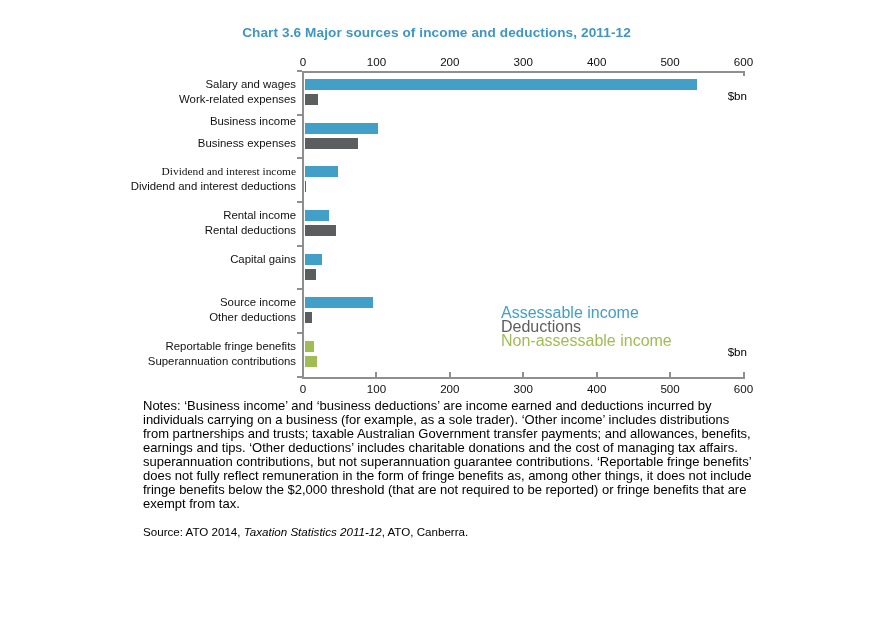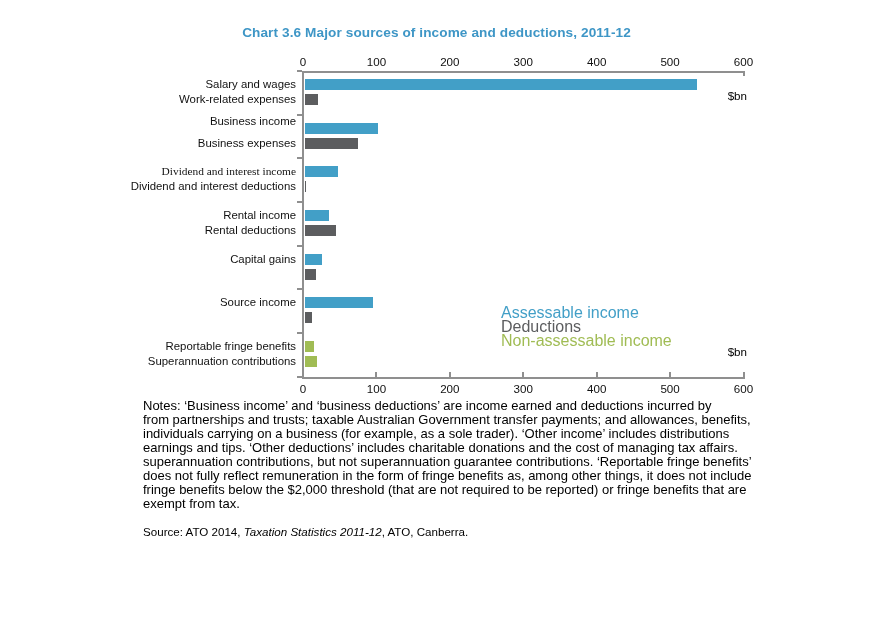--- a/index.html
+++ b/index.html
@@ -58,22 +58,22 @@
   <div id="chart-title" class="abs" style="color: rgb(62, 150, 198);">Chart 3.6 Major sources of income and deductions, 2011-12</div>
 
   <div id="plot"></div>
 
   <div id="unit-top" class="abs unit-label">$bn</div>
 
   <div id="unit-bottom" class="abs unit-label">$bn</div>
 
   <div id="notes" class="abs">
       <div class="note-line">Notes: ‘Business income’ and ‘business deductions’ are income earned and deductions incurred by</div>
+      <div class="note-line">individuals carrying on a business (for example, as a sole trader). ‘Other income’ includes distributions</div>
       <div class="note-line">from partnerships and trusts; taxable Australian Government transfer payments; and allowances, benefits,</div>
-      <div class="note-line">individuals carrying on a business (for example, as a sole trader). ‘Other income’ includes distributions</div>
       <div class="note-line">earnings and tips. ‘Other deductions’ includes charitable donations and the cost of managing tax affairs.</div>
       <div class="note-line">superannuation contributions, but not superannuation guarantee contributions. ‘Reportable fringe benefits’</div>
       <div class="note-line">does not fully reflect remuneration in the form of fringe benefits as, among other things, it does not include</div>
       <div class="note-line">fringe benefits below the $2,000 threshold (that are not required to be reported) or fringe benefits that are</div>
       <div class="note-line">exempt from tax.</div>
     </div>
 
   <div id="source-line" class="abs">
     <span>Source: ATO 2014, </span><i>Taxation Statistics 2011-12</i><span>, ATO, Canberra.</span>
   </div>
@@ -93,20 +93,21 @@
     <div class="abs bar" style="left: 304.5px; top: 209.929px; width: 24.9617px; background: rgb(66, 159, 199);"></div>
     <div class="abs cat-label" style="top: 207.929px;">Rental income</div>
     <div class="abs bar" style="left: 304.5px; top: 224.929px; width: 31.5692px; background: rgb(92, 93, 95);"></div>
     <div class="abs cat-label" style="top: 222.929px;">Rental deductions</div>
     <div class="abs bar" style="left: 304.5px; top: 253.571px; width: 17.62px; background: rgb(66, 159, 199);"></div>
     <div class="abs cat-label" style="top: 251.571px;">Capital gains</div>
     <div class="abs bar" style="left: 304.5px; top: 268.571px; width: 11.7467px; background: rgb(92, 93, 95);"></div>
     <div class="abs bar" style="left: 304.5px; top: 297.214px; width: 68.2775px; background: rgb(66, 159, 199);"></div>
     <div class="abs cat-label" style="top: 295.214px;">Source income</div>
     <div class="abs bar" style="left: 304.5px; top: 312.214px; width: 7.34167px; background: rgb(92, 93, 95);"></div>
+    <div class="abs cat-label" style="top: 310.214px;">Other deductions</div>
     <div class="abs bar" style="left: 304.5px; top: 340.857px; width: 9.54417px; background: rgb(160, 188, 84);"></div>
     <div class="abs cat-label" style="top: 338.857px;">Reportable fringe benefits</div>
     <div class="abs bar" style="left: 304.5px; top: 355.857px; width: 12.4808px; background: rgb(160, 188, 84);"></div>
     <div class="abs cat-label" style="top: 353.857px;">Superannuation contributions</div>
     <div class="abs axis-line" style="left: 303px; top: 71px; width: 441.5px; height: 2px; background: rgb(143, 143, 143);"></div>
     <div class="abs tick-mark" style="left: 742.5px; top: 71px; width: 2px; height: 5px; background: rgb(143, 143, 143);"></div>
     <div class="abs axis-line" style="left: 303px; top: 376.5px; width: 441.5px; height: 2px; background: rgb(143, 143, 143);"></div>
     <div class="abs axis-line" style="left: 301.5px; top: 71px; width: 2px; height: 307.5px; background: rgb(143, 143, 143);"></div>
     <div class="abs tick-label" style="left: 281px; top: 55px;">0</div>
     <div class="abs tick-label" style="left: 281px; top: 382px;">0</div>

